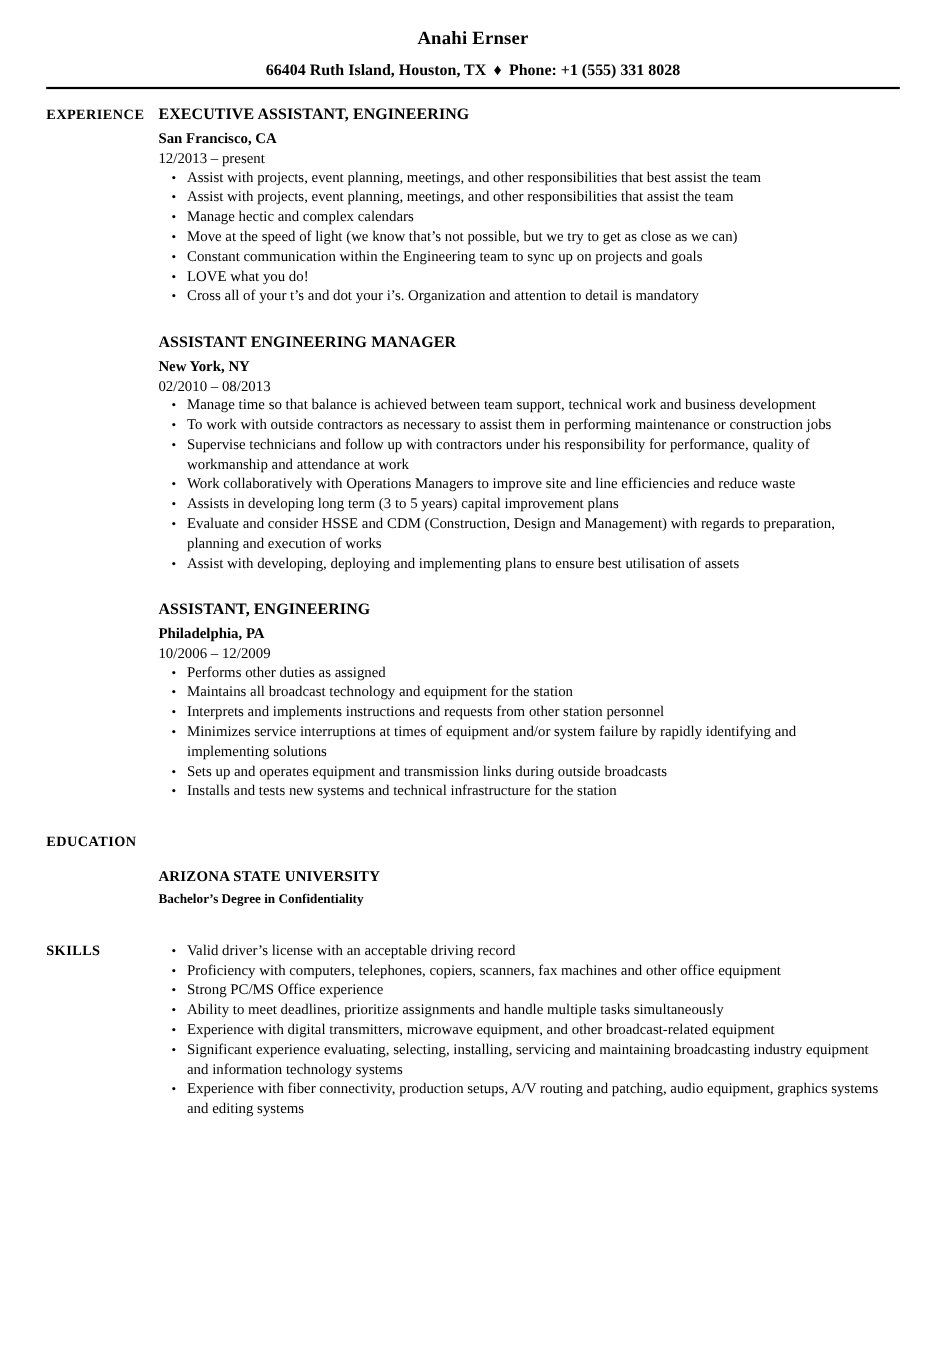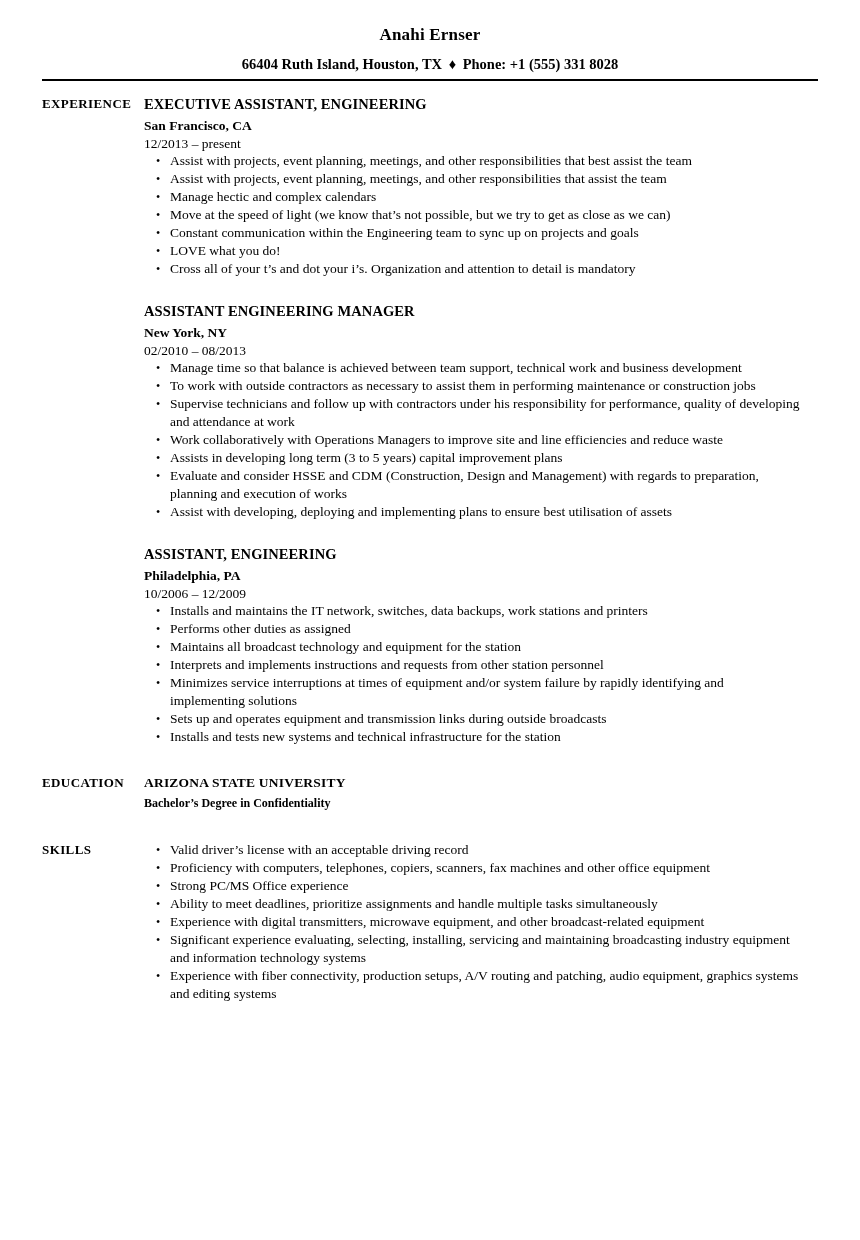--- a/index.html
+++ b/index.html
@@ -117,20 +117,21 @@
     font-size: 12px;
     line-height: 18px;
   }
 
   
   .edu-school {
     font-size: 13.5px;
     font-weight: bold;
     letter-spacing: 0.2px;
     line-height: 18px;
+    margin-top: 32px;
   }
   .edu-degree {
     font-size: 12px;
     font-weight: bold;
     line-height: 19px;
     margin-top: 2px;
   }
 
   .section-education { margin-top: 0; }
   .section-skills { margin-top: 28px; }
@@ -174,34 +175,33 @@
           </ul>
         </div>
 
         <div class="job">
           <div class="job-title">ASSISTANT ENGINEERING MANAGER</div>
           <div class="job-location">New York, NY</div>
           <div class="job-dates">02/2010 – 08/2013</div>
           <ul class="bullets">
             <li>Manage time so that balance is achieved between team support, technical work and business development</li>
             <li>To work with outside contractors as necessary to assist them in performing maintenance or construction jobs</li>
-            <li>Supervise technicians and follow up with contractors under his responsibility for performance, quality of developing and attendance at work</li>
+            <li>Supervise technicians and follow up with contractors under his responsibility for performance, quality of workmanship and attendance at work</li>
             <li>Work collaboratively with Operations Managers to improve site and line efficiencies and reduce waste</li>
             <li>Assists in developing long term (3 to 5 years) capital improvement plans</li>
             <li>Evaluate and consider HSSE and CDM (Construction, Design and Management) with regards to preparation, planning and execution of works</li>
             <li>Assist with developing, deploying and implementing plans to ensure best utilisation of assets</li>
           </ul>
         </div>
 
         <div class="job">
           <div class="job-title">ASSISTANT, ENGINEERING</div>
           <div class="job-location">Philadelphia, PA</div>
           <div class="job-dates">10/2006 – 12/2009</div>
           <ul class="bullets">
-            <li>Installs and maintains the IT network, switches, data backups, work stations and printers</li>
             <li>Performs other duties as assigned</li>
             <li>Maintains all broadcast technology and equipment for the station</li>
             <li>Interprets and implements instructions and requests from other station personnel</li>
             <li>Minimizes service interruptions at times of equipment and/or system failure by rapidly identifying and implementing solutions</li>
             <li>Sets up and operates equipment and transmission links during outside broadcasts</li>
             <li>Installs and tests new systems and technical infrastructure for the station</li>
           </ul>
         </div>
 
       </div>

